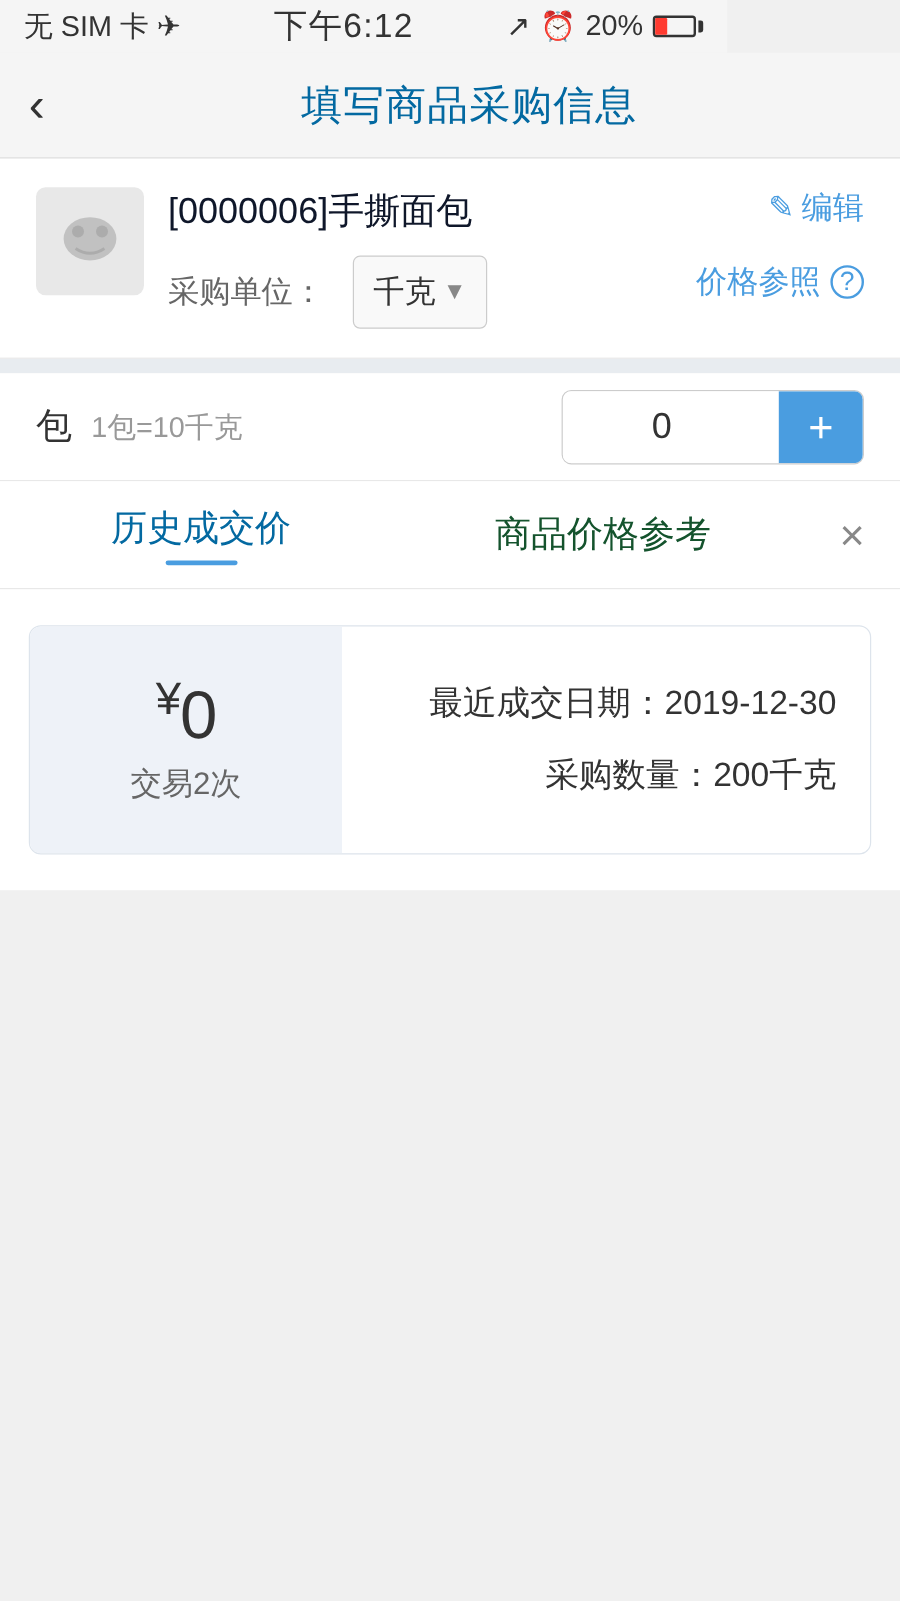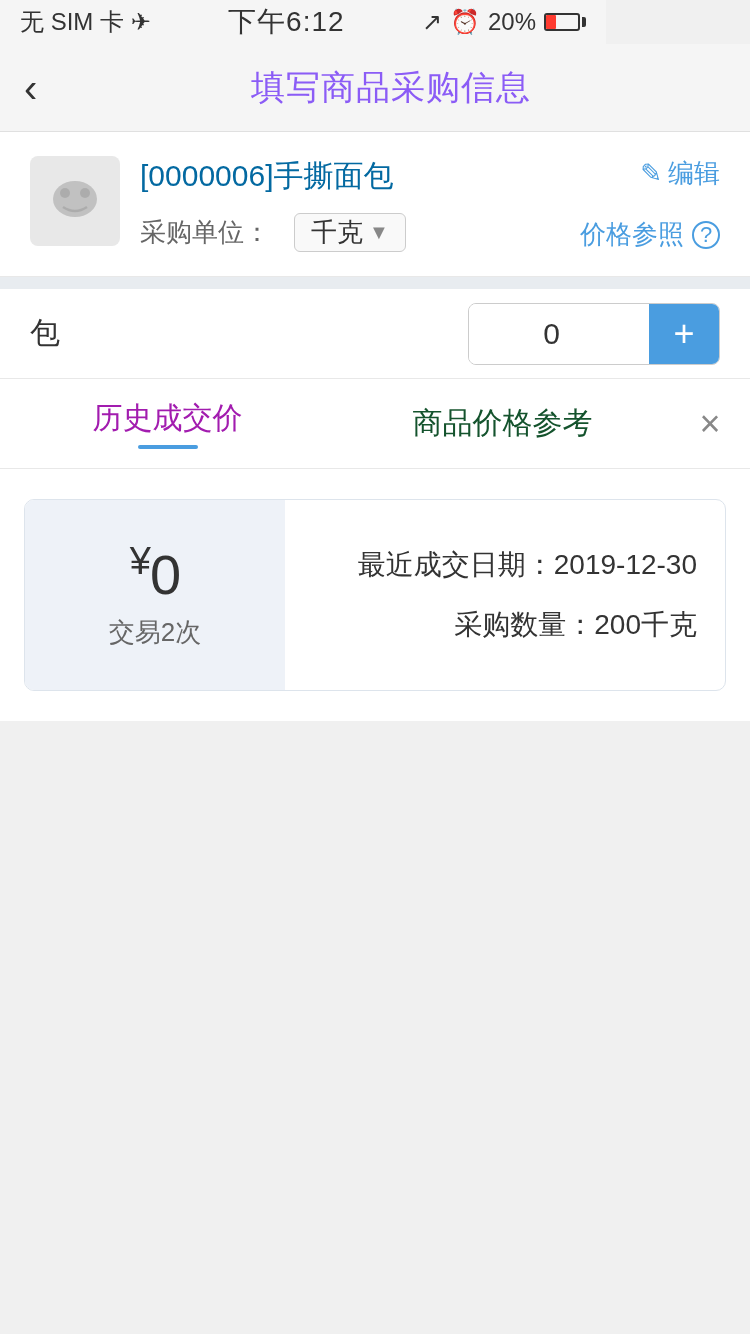--- a/index.html
+++ b/index.html
@@ -80,21 +80,21 @@
       position: absolute;
       left: 24px;
       font-size: 40px;
       color: #333;
       cursor: pointer;
       line-height: 1;
     }
     .nav-title {
       font-size: 34px;
       font-weight: 500;
-      color: #8b5cf6;
+      color: #0369a1;
       letter-spacing: 1px;
       margin-left: 32px;
     }
 
     
     .product-card {
       background: #fff;
       margin-top: 0;
       padding: 24px 30px;
       border-bottom: 1px solid #e8e8e8;
@@ -122,37 +122,37 @@
     .product-img-inner {
       width: 60px;
       height: 60px;
       opacity: 0.4;
     }
     .product-details {
       flex: 1;
     }
     .product-name {
       font-size: 30px;
-      color: #0369a1;
+      color: #0f172a;
       font-weight: 500;
       margin-bottom: 16px;
     }
     .product-purchase-row {
       display: flex;
       align-items: center;
       gap: 24px;
     }
     .purchase-label {
       font-size: 26px;
       color: #666;
     }
     .unit-dropdown {
       border: 1px solid #ccc;
       border-radius: 6px;
-      padding: 1px 16px;
+      padding: 12px 16px;
       font-size: 26px;
       color: #333;
       background: #f9f9f9;
       display: flex;
       align-items: center;
       gap: 6px;
     }
     .dropdown-arrow {
       font-size: 20px;
       color: #888;
@@ -270,21 +270,21 @@
       display: flex;
       flex-direction: column;
       align-items: center;
       justify-content: center;
       height: 100%;
       cursor: pointer;
       font-size: 30px;
       color: #14532d;
     }
     .tab-item.active {
-      color: #a21caf;
+      color: #0369a1;
     }
     .tab-underline {
       width: 60px;
       height: 4px;
       background: #4a9de0;
       border-radius: 2px;
       margin-top: 6px;
     }
     .tab-close {
       width: 80px;
@@ -413,20 +413,21 @@
       </div>
     </div>
   </div>
 </div>
 
 <div class="divider-gray"></div>
 
 <div class="quantity-row">
   <div class="quantity-left">
     <span class="quantity-unit-big">包</span>
+    <span class="quantity-unit-small">1包=10千克</span>
   </div>
   <div class="quantity-input-wrapper">
     <input class="quantity-input" type="number" value="0" style="">
     <button class="quantity-plus">+</button>
   </div>
 </div>
 
 <div class="tabs-panel">
   <div class="tabs-header">
     <div class="tab-item active">

